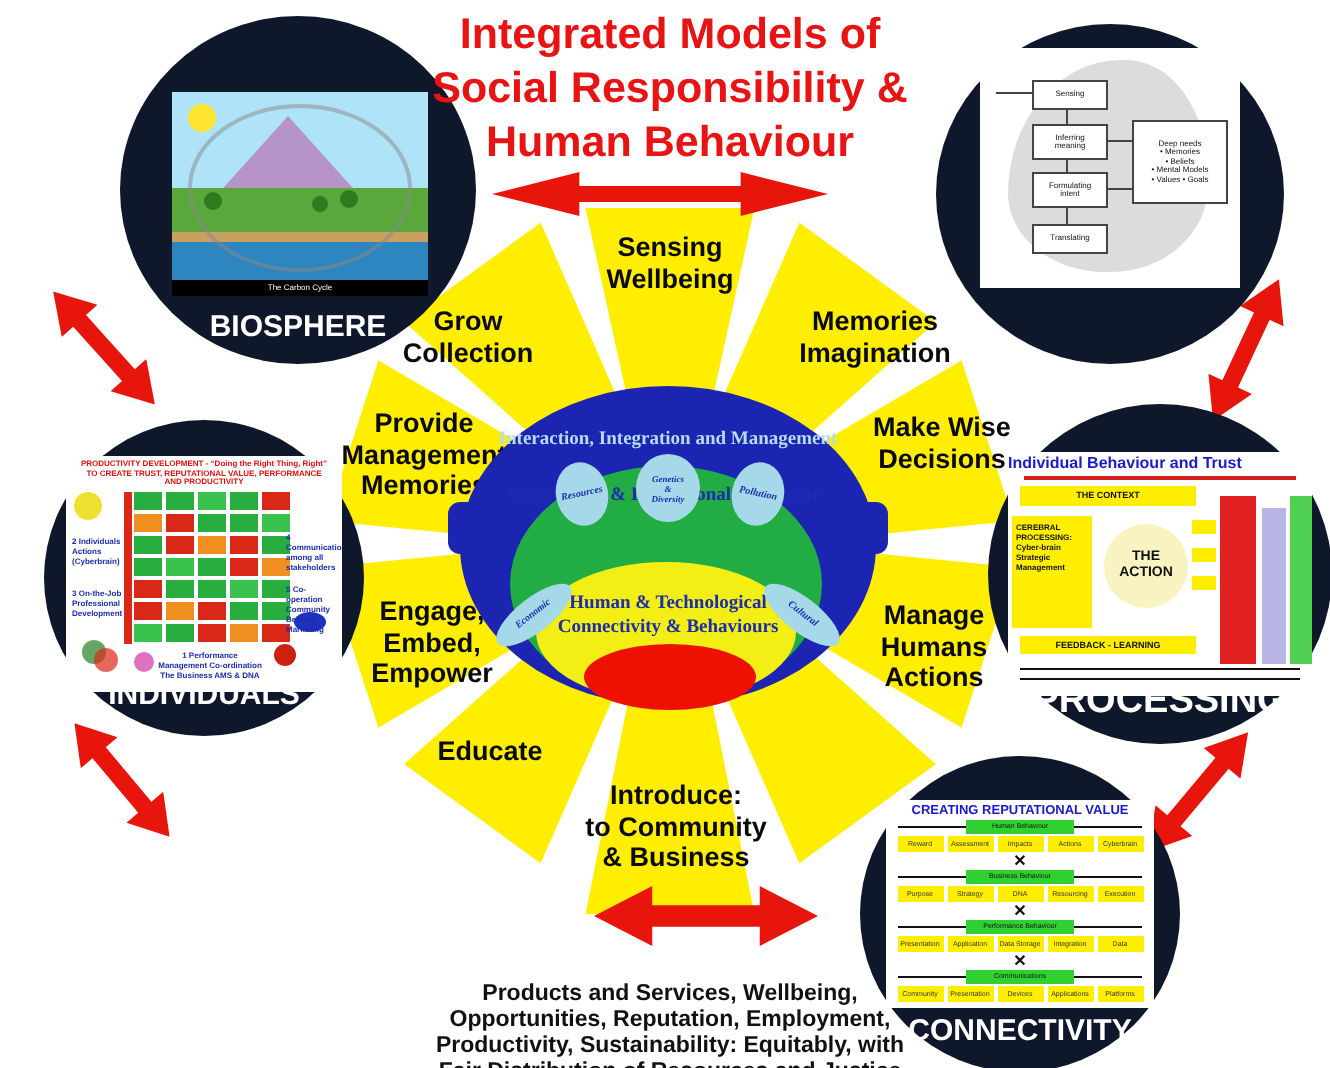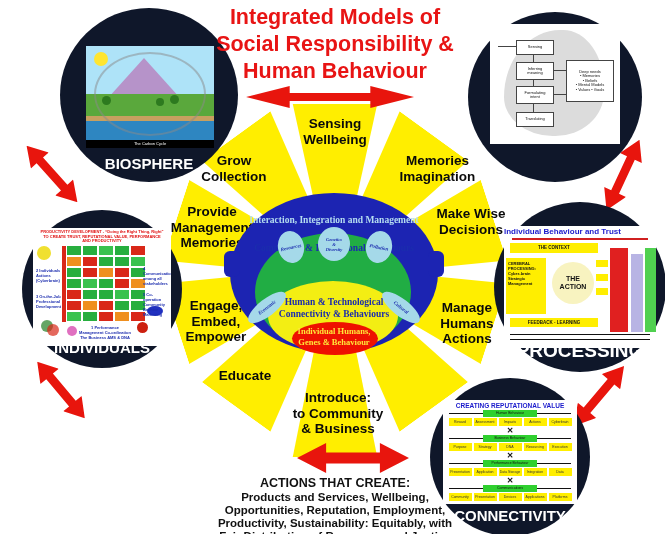--- a/index.html
+++ b/index.html
@@ -91,22 +91,20 @@
     <div class="abs serifb" style="left:0;top:22px;width:100%;text-align:center;color:#b5ddf0;font-size:9.5px;z-index:6;">Interaction, Integration and Management</div>
 
     <div class="abs" style="left:25px;top:40px;width:156px;height:118px;background:#21ad44;border-radius:50%;z-index:5;"></div>
     <div class="abs serifb" style="left:0;top:50px;width:100%;text-align:center;color:#1b2cae;font-size:9.5px;z-index:6;">Community &amp; Institutional Behaviours</div>
 
     <div class="abs" style="left:38px;top:88px;width:130px;height:70px;background:#f3ee13;border-radius:50%;z-index:5;"></div>
     <div class="abs serifb pl" style="left:0;top:103px;width:100%;text-align:center;color:#1b2cae;font-size:9.5px;line-height:12px;z-index:6;">Human &amp; Technological
 Connectivity &amp; Behaviours</div>
 
     <div class="abs" style="left:62px;top:129px;width:86px;height:33px;background:#ee1100;border-radius:50%;z-index:6;"></div>
-    <div class="abs serifb pl" style="left:0;top:133px;width:100%;text-align:center;color:#ffe838;font-size:8.5px;line-height:11px;z-index:7;">Individual Humans,
-Genes &amp; Behaviour</div>
 
     <div class="factor" style="left:48px;top:38px;width:26px;height:32px;font-size:5px;transform:rotate(-12deg);">Resources</div>
     <div class="factor pl" style="left:88px;top:34px;width:32px;height:34px;font-size:4.5px;line-height:5px;">Genetics
 &amp;
 Diversity</div>
     <div class="factor" style="left:136px;top:38px;width:26px;height:32px;font-size:5px;transform:rotate(12deg);">Pollution</div>
     <div class="factor" style="left:14px;top:106px;width:46px;height:17px;font-size:5px;transform:rotate(-38deg);">Economic</div>
     <div class="factor" style="left:148px;top:106px;width:46px;height:17px;font-size:5px;transform:rotate(38deg);">Cultural</div>
   </div>
 
@@ -283,19 +281,18 @@
             <div class="cv-cell">Presentation</div>
             <div class="cv-cell">Devices</div>
             <div class="cv-cell">Applications</div>
             <div class="cv-cell">Platforms</div>
           </div>
         </div>
     </div>
     <div class="circle-label" style="bottom:12px;font-size:15px;">CONNECTIVITY</div>
   </div>
 
-  <div class="abs" style="left:215px;top:476px;width:240px;text-align:center;font-weight:bold;font-size:12.5px;color:#111;z-index:5;">ACTIONS THAT CREATE:</div>
   <div class="abs pl" style="left:203px;top:491px;width:264px;text-align:center;font-weight:bold;font-size:11.5px;line-height:13px;color:#111;z-index:5;">Products and Services, Wellbeing,
 Opportunities, Reputation, Employment,
 Productivity, Sustainability: Equitably, with
 Fair Distribution of Resources and Justice</div>
 
 </div>
 
 </body></html>

